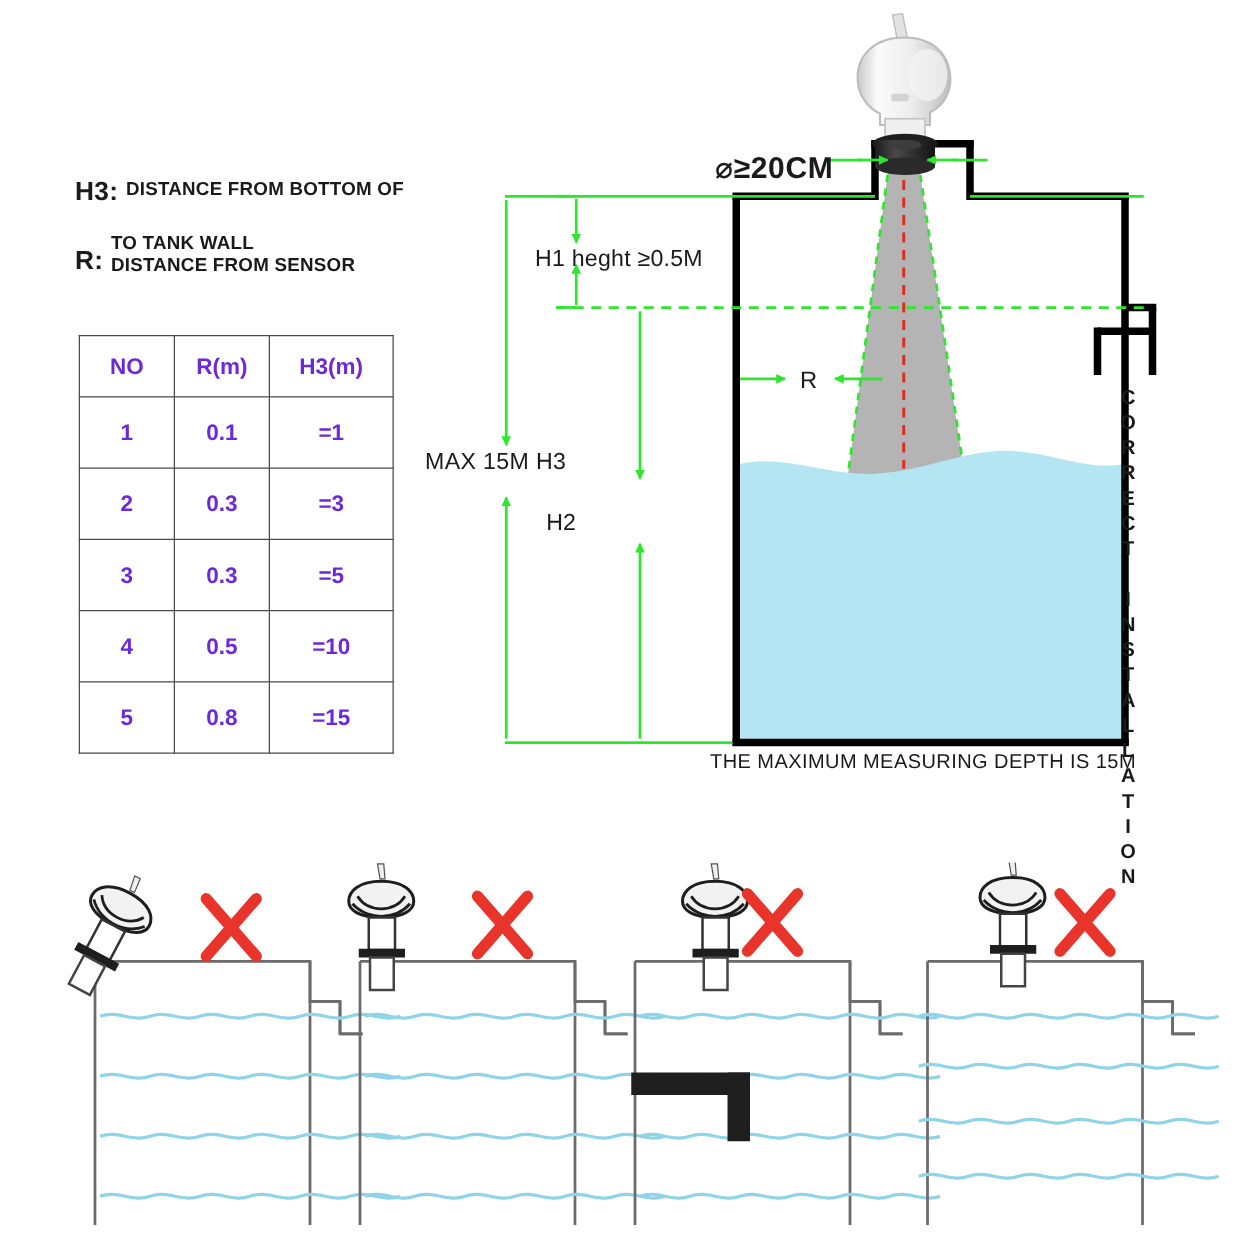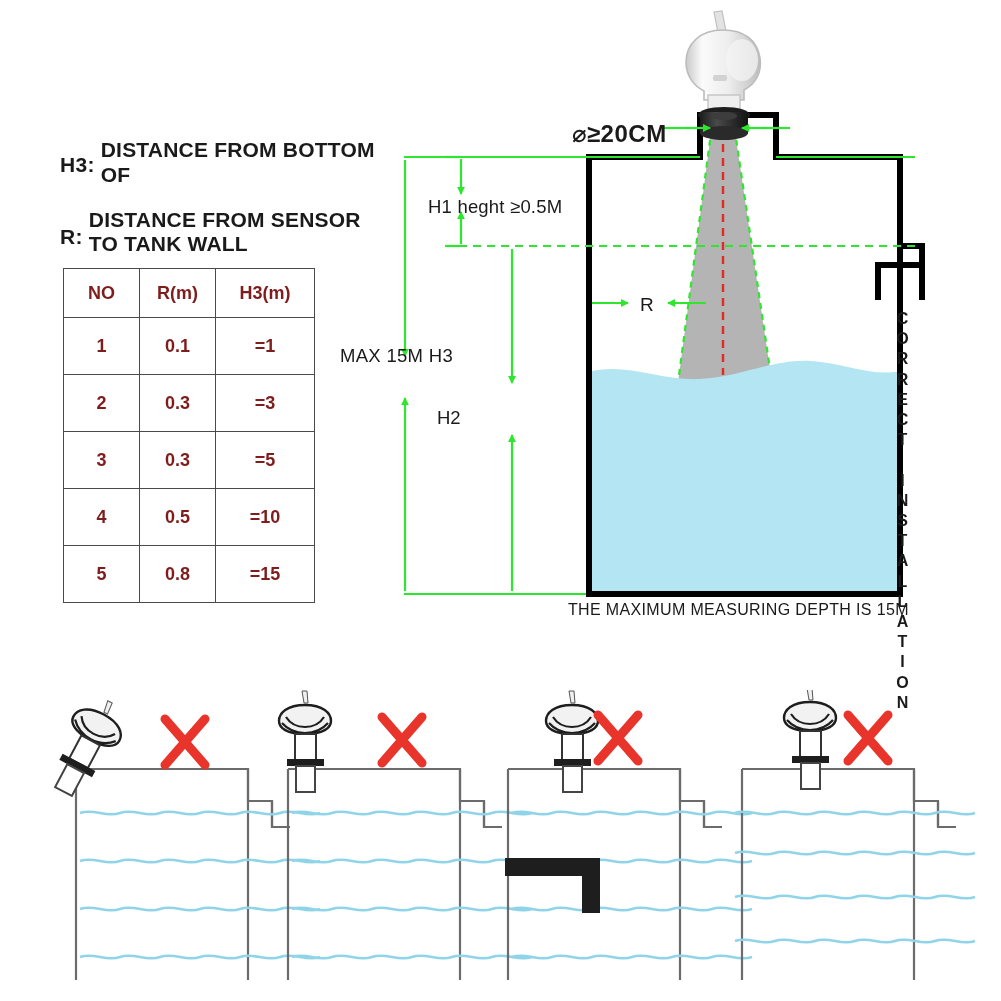--- a/index.html
+++ b/index.html
@@ -7,37 +7,37 @@
        font-family:"Liberation Sans","DejaVu Sans",sans-serif;color:#1a1a1a;}
   #stage{position:relative;width:1001px;height:1001px;}
   svg{display:block;}
   .abs{position:absolute;}
 
   
   .legend{position:absolute;left:60px;top:134px;width:340px;}
   .legend-row{display:flex;align-items:center;margin-bottom:16px;}
   .legend-key{font-size:21px;font-weight:600;letter-spacing:.3px;
               white-space:nowrap;padding-top:8px;}
-  .legend-def{font-size:21px;font-weight:700;line-height:1.18;
+  .legend-def{font-size:15px;font-weight:700;line-height:1.18;
               letter-spacing:.2px;padding-left:6px;padding-top:4px;}
   .lg2 .legend-key{padding-top:14px;}
 
   
   .tbl{position:absolute;left:63px;top:268px;border-collapse:collapse;}
   .tbl td,.tbl th{border:1.6px solid #4a4a4a;width:73px;height:54px;
                   text-align:center;vertical-align:middle;
-                  font-size:18px;font-weight:600;color:#7f1d1d;}
+                  font-size:18px;font-weight:600;color:#6d28d9;}
   .tbl th{height:46px;font-weight:600;}
   .tbl td.wide,.tbl th.wide{width:96px;margin-top:18px;}
 
   
   .lbl{position:absolute;white-space:nowrap;}
   .lbl-dia{left:572px;top:120px;font-size:24px;font-weight:700;letter-spacing:.5px;}
   .lbl-h1{left:428px;top:196px;font-size:18.5px;letter-spacing:.2px;}
-  .lbl-max{left:340px;top:345px;font-size:18.5px;letter-spacing:.3px;}
+  .lbl-max{left:340px;top:358px;font-size:18.5px;letter-spacing:.3px;}
   .lbl-h2{left:437px;top:407px;font-size:18.5px;}
   .lbl-r{left:640px;top:294px;font-size:19px;}
   .lbl-depth{left:568px;top:601px;font-size:16px;font-weight:400;letter-spacing:.35px;}
   .lbl-correct{position:absolute;left:893px;top:310px;font-size:16px;
                font-weight:700;letter-spacing:3.2px;
                writing-mode:vertical-rl;text-orientation:upright;}
   .lbl-bad{position:absolute;left:63px;top:661px;font-size:18.5px;
            font-weight:700;color:#e8342a;letter-spacing:.4px;}
 </style>
 </head>
@@ -48,22 +48,22 @@
   <div class="legend">
     <div class="legend-row">
       <div class="legend-key">H3:</div>
       <div class="legend-def">
         <div>DISTANCE FROM BOTTOM OF</div>
       </div>
     </div>
     <div class="legend-row lg2">
       <div class="legend-key">R:</div>
       <div class="legend-def">
+        <div>TO TANK WALL</div>
         <div>DISTANCE FROM SENSOR</div>
-        <div>TO TANK WALL</div>
       </div>
     </div>
   </div>
 
   <table class="tbl">
     <thead>
       <tr>
         <th>NO</th>
         <th>R(m)</th>
         <th class="wide">H3(m)</th>

